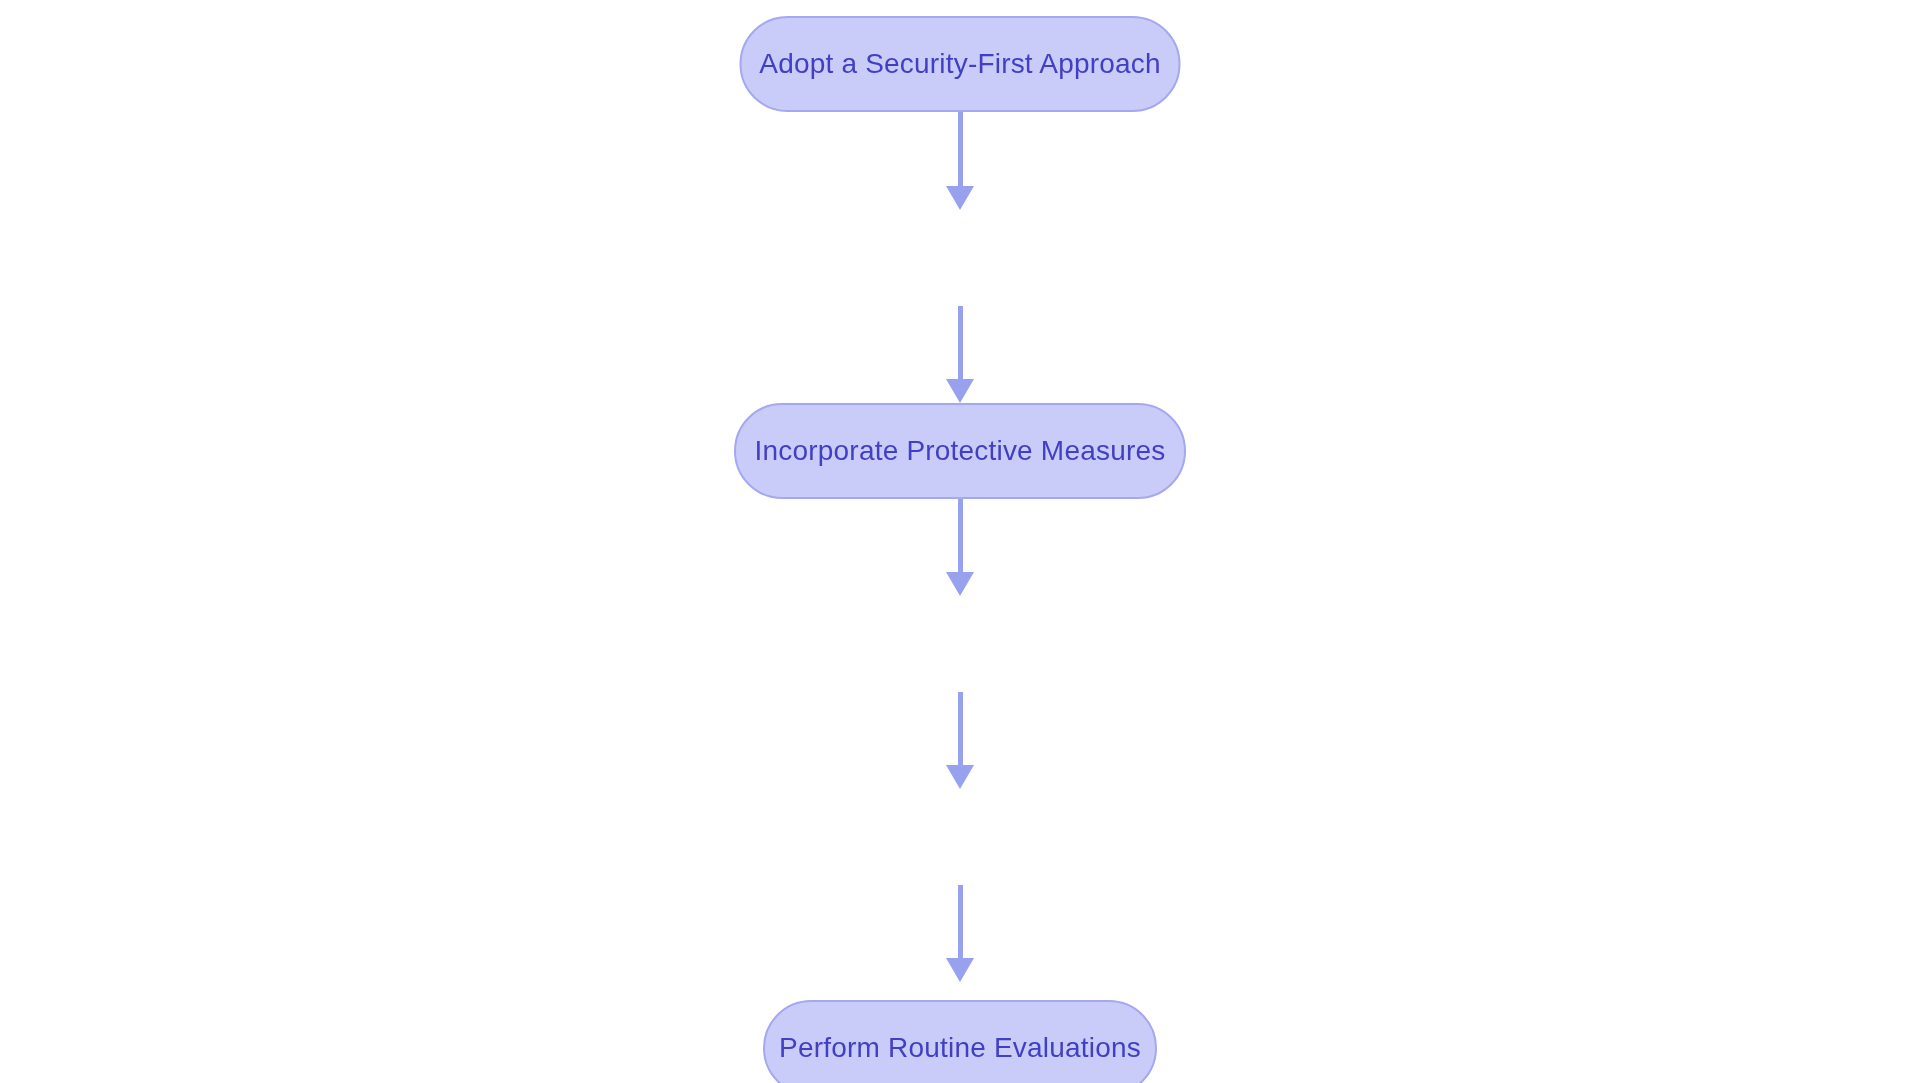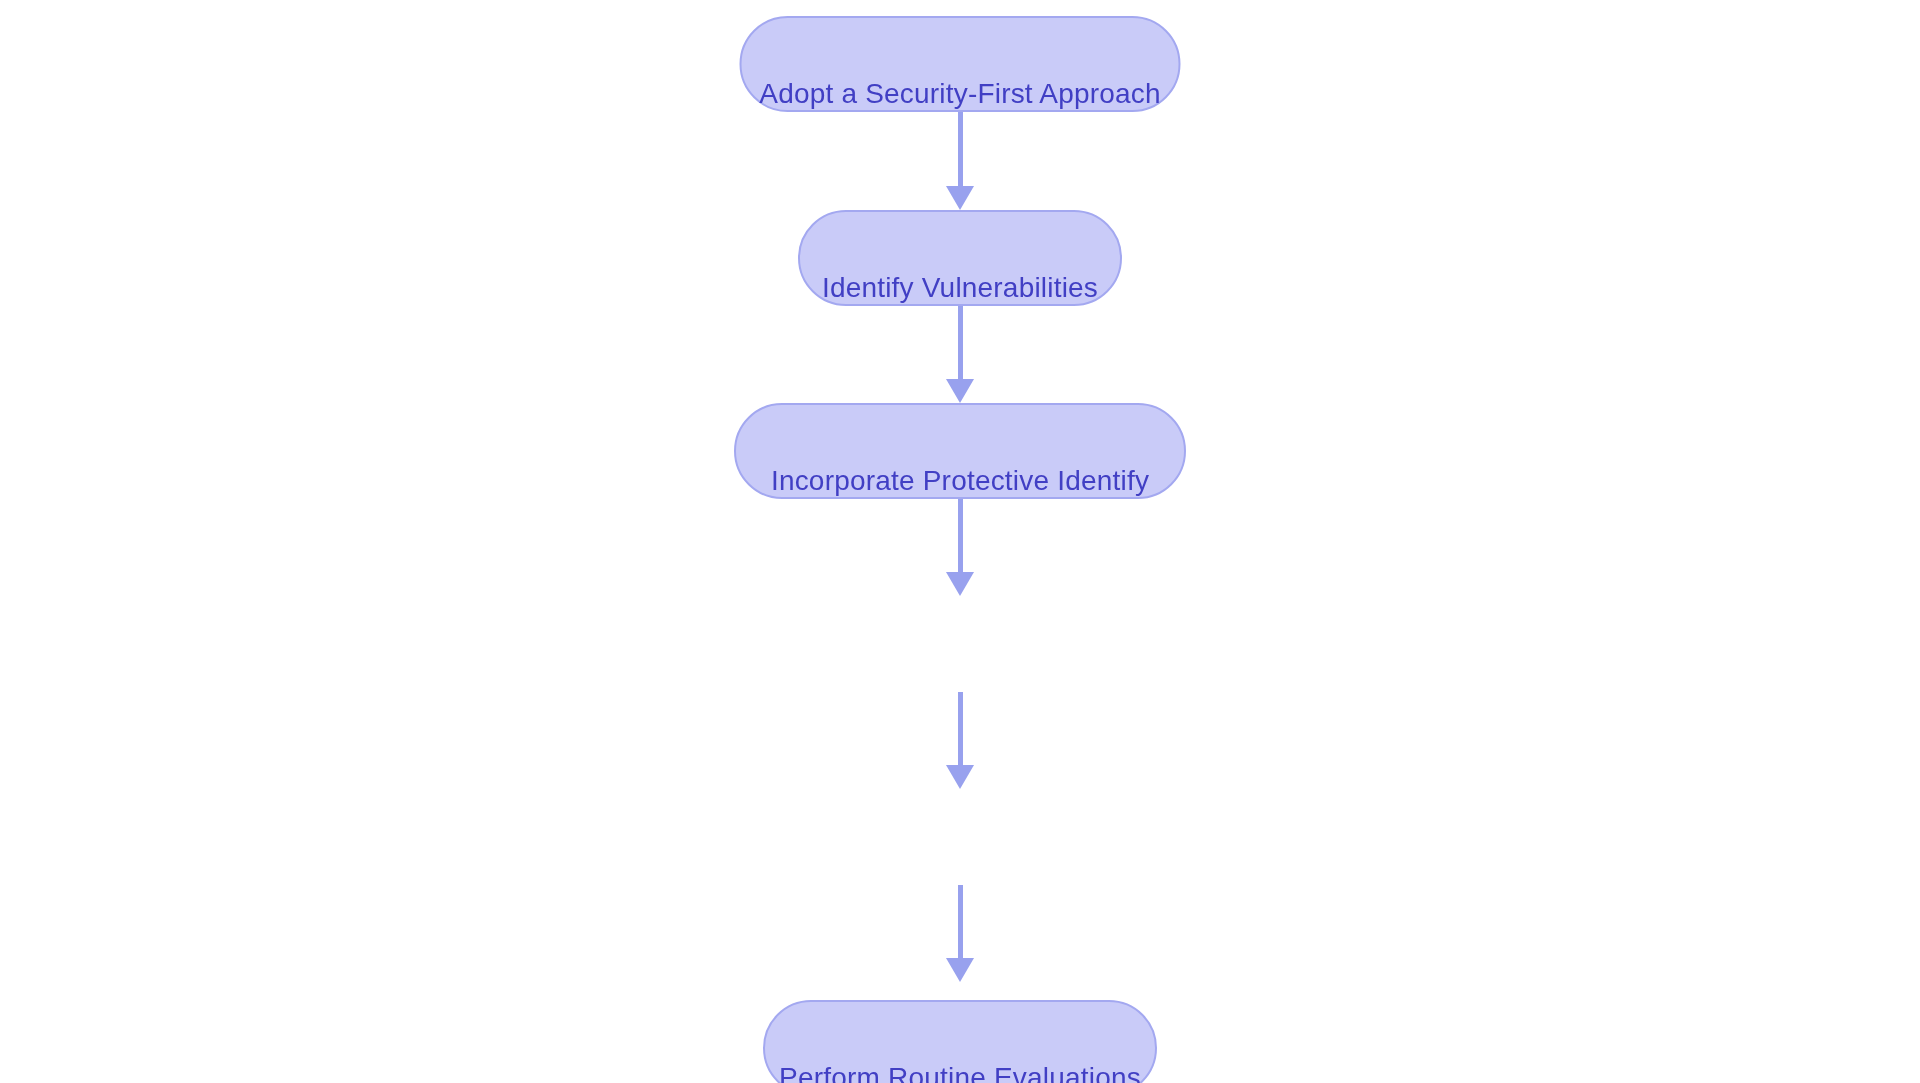--- a/index.html
+++ b/index.html
@@ -25,21 +25,21 @@
   }
   .node {
     position: absolute;
     left: 50%;
     transform: translateX(-50%);
     height: 96px;
     border-radius: 48px;
     background: var(--node-fill);
     border: 2px solid var(--node-border);
     display: flex;
-    align-items: flex-end;
+    align-items: center;
     justify-content: center;
   }
   .node-label {
     color: var(--node-text);
     font-size: 28px;
     font-weight: 400;
     letter-spacing: 0.2px;
     white-space: nowrap;
     text-align: center;
   }
@@ -72,31 +72,28 @@
 
   <div class="node" style="top:16px; width:441px">
     <span class="node-label">Adopt a Security-First Approach</span>
   </div>
 
   <div class="arrow" style="top:112px; height:98px">
     <div class="arrow-shaft"></div>
     <div class="arrow-head"></div>
   </div>
 
-  <div class="node" style="top:210px; width:324px">
-    <span class="node-label">Identify Vulnerabilities</span>
-  </div>
 
   <div class="arrow" style="top:306px; height:97px">
     <div class="arrow-shaft"></div>
     <div class="arrow-head"></div>
   </div>
 
   <div class="node" style="top:403px; width:452px">
-    <span class="node-label">Incorporate Protective Identify</span>
+    <span class="node-label">Incorporate Protective Measures</span>
   </div>
 
   <div class="arrow" style="top:499px; height:97px">
     <div class="arrow-shaft"></div>
     <div class="arrow-head"></div>
   </div>
 
 
   <div class="arrow" style="top:692px; height:97px">
     <div class="arrow-shaft"></div>

